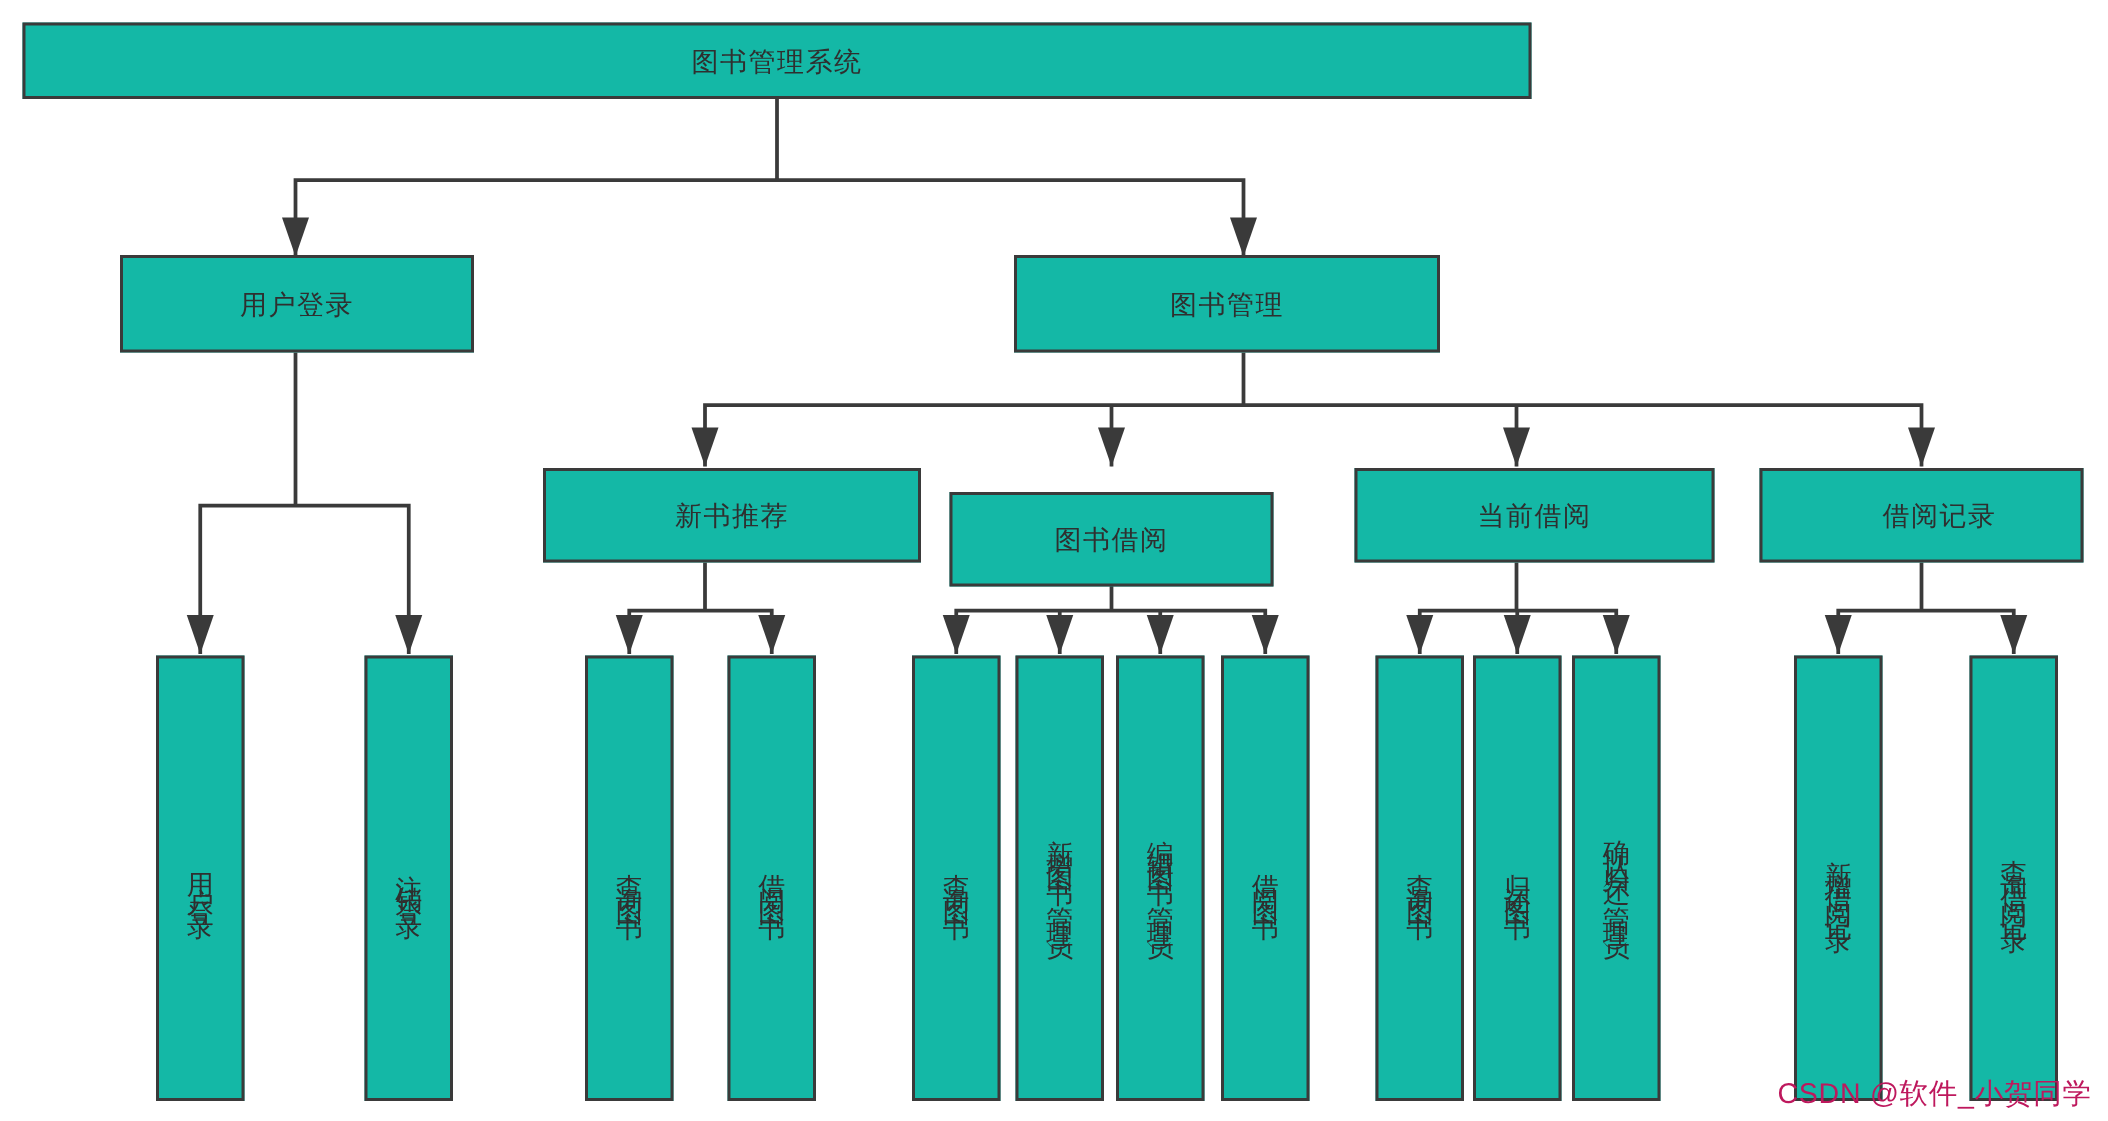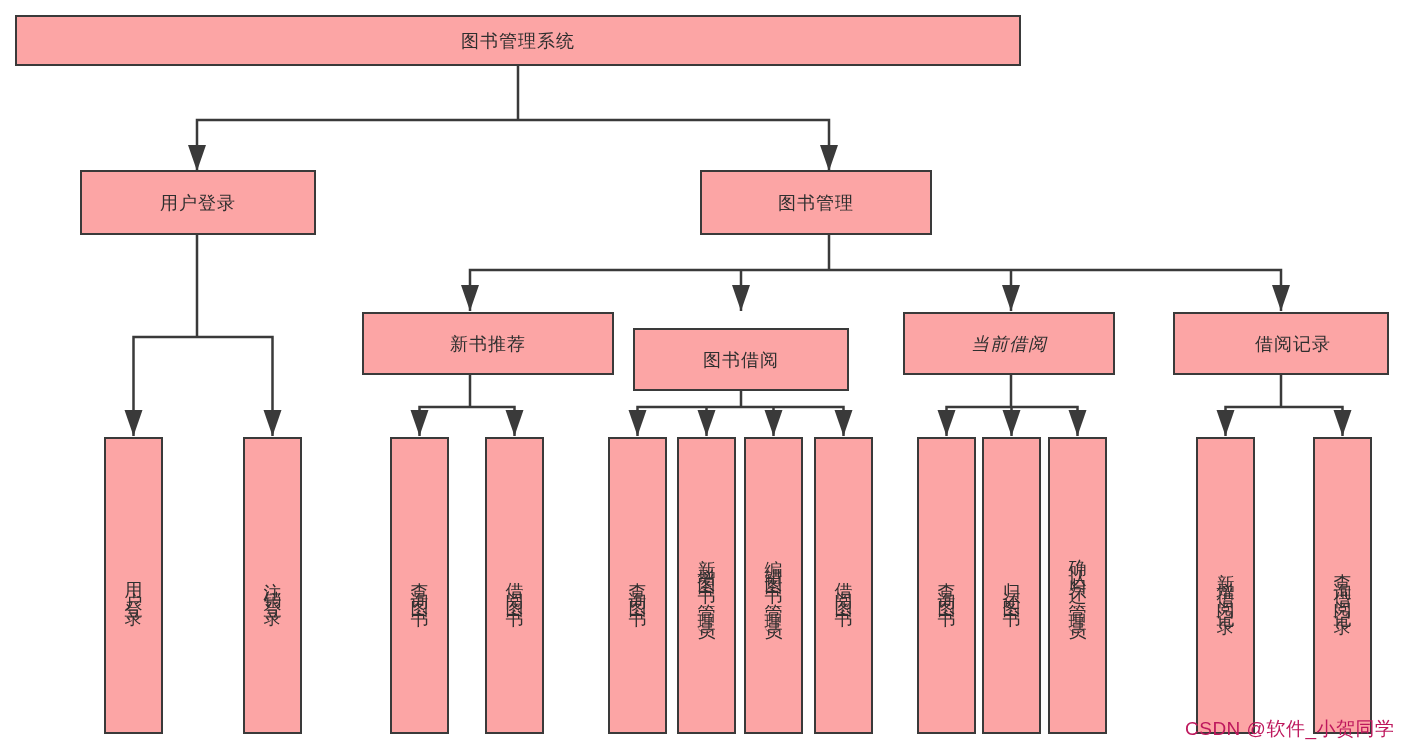--- a/index.html
+++ b/index.html
@@ -13,21 +13,21 @@
   }
   .wires {
     position: absolute;
     left: 0; top: 0;
     width: 1405px; height: 747px;
     z-index: 1;
   }
   .node {
     position: absolute;
     box-sizing: border-box;
-    background: #fca5a5;
+    background: #14b8a6;
     border: 2.5px solid #3a3a3a;
     color: #2f2f2f;
     z-index: 2;
     display: flex;
     align-items: center;
     justify-content: center;
   }
   .node.h { font-size: 18px; letter-spacing: 1px; }
   .root-box { font-size: 18px; }
   .vtext {
@@ -94,25 +94,25 @@
       <polygon points="1002.5,410 1020.5,410 1011.5,436"></polygon>
       <polygon points="1068.5,410 1086.5,410 1077.5,436"></polygon>
       <polygon points="1216.5,410 1234.5,410 1225.5,436"></polygon>
       <polygon points="1333.5,410 1351.5,410 1342.5,436"></polygon>
     </g>
   </svg>
 
   <div class="node h root-box" style="left:15px; top:15px; width:1006px; height:51px;">图书管理系统</div>
 
   <div class="node h" style="left:80px; top:170px; width:236px; height:65px;">用户登录</div>
-  <div class="node h" style="left:700px; top:170px; width:232px; height:65px;">图书管理</div>
+  <div class="node h" style="left:676px; top:170px; width:284px; height:65px;">图书管理</div>
 
   <div class="node h" style="left:362px; top:312px; width:252px; height:63px;">新书推荐</div>
   <div class="node h" style="left:633px; top:328px; width:216px; height:63px;">图书借阅</div>
-  <div class="node h" style="left:903px; top:312px; width:212px; height:63px;font-style:italic;">当前借阅</div>
+  <div class="node h" style="left:903px; top:312px; width:240px; height:63px;">当前借阅</div>
   <div class="node h" style="left:1173px; top:312px; width:216px; height:63px;padding-left:24px;">借阅记录</div>
 
   <div class="node v" style="left:104px; top:437px; width:59px; height:297px;">
     <span class="vtext">用户登录</span>
   </div>
   <div class="node v" style="left:243px; top:437px; width:59px; height:297px;">
     <span class="vtext">注销登录</span>
   </div>
 
   <div class="node v" style="left:390px; top:437px; width:59px; height:297px;">

